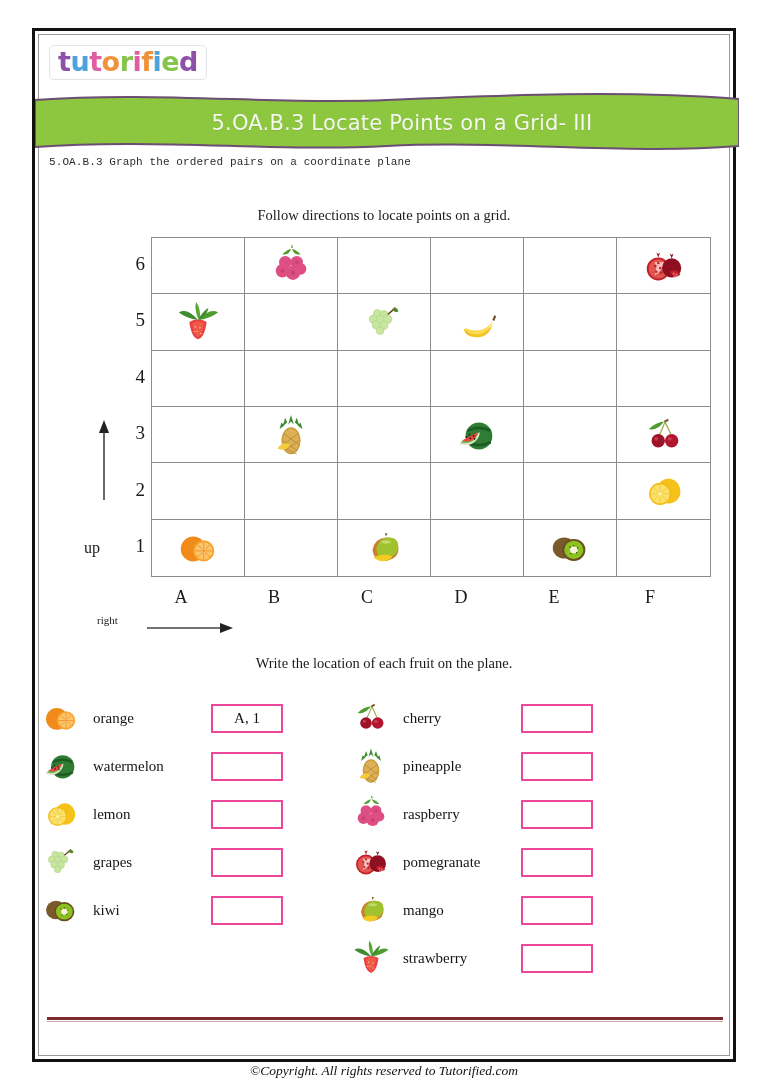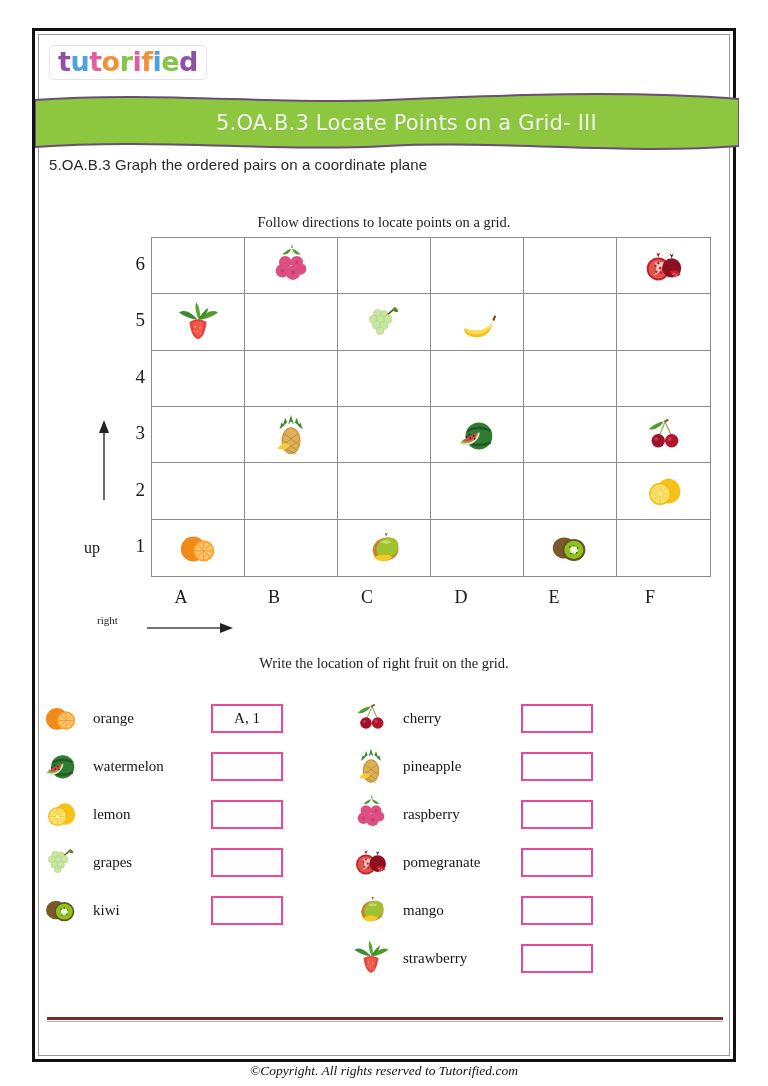--- a/index.html
+++ b/index.html
@@ -22,43 +22,43 @@
     padding:2px 8px 4px 8px;
     background:#fff;border:1px solid #e3e3ea;border-radius:5px;
     font-family:"DejaVu Sans", sans-serif;
     font-weight:bold;font-size:27px;letter-spacing:-0.5px;line-height:1;
     white-space:nowrap;
   }
   .logo span{display:inline-block;}
 
   
   .banner-wrap{
-    position:absolute;left:0;top:62px;width:100%;height:60px;padding-left:9px;
+    position:absolute;left:0;top:62px;width:100%;height:60px;
   }
   .banner-wrap svg{position:absolute;left:0;top:0;}
   .banner-title{
     position:absolute;left:0;top:0;width:100%;height:60px;
     display:flex;align-items:center;justify-content:center;
     color:#f4f7ef;font-family:"DejaVu Sans", sans-serif;
     font-size:21px;font-weight:normal;letter-spacing:0.2px;
     padding-left:36px;box-sizing:border-box;
     text-shadow:0 1px 0 rgba(0,0,0,.08);
   }
 
   .subtitle{
     position:absolute;left:14px;top:125px;
-    font-size:15px;color:#2b2b2b;font-family:Liberation Sans, sans-serif;
+    font-size:11px;color:#2b2b2b;font-family:Liberation Mono, monospace;
     letter-spacing:.1px;
   }
 
   .instr{
     position:absolute;width:100%;text-align:center;
     font-size:14.5px;color:#1a1a1a;
   }
-  .instr-1{top:183px;}
+  .instr-1{top:176px;}
   .instr-2{top:624px;}
 
   
   .grid{
     position:absolute;left:116px;top:206px;
     width:560px;height:340px;
     border:1px solid #8c8c8c;box-sizing:border-box;
     display:grid;grid-template-columns:repeat(6,1fr);grid-template-rows:repeat(6,1fr);
   }
   .cell{
@@ -398,21 +398,21 @@
   <div class="xlab" style="left:396px">D</div>
   <div class="xlab" style="left:489px">E</div>
   <div class="xlab" style="left:585px">F</div>
 
   <div class="right-word">right</div>
   <svg class="right-arrow" width="86" height="14" viewBox="0 0 86 14">
     <line x1="0" y1="7" x2="76" y2="7" stroke="#444" stroke-width="1.6"></line>
     <polygon points="86,7 73,12 73,2" fill="#222"></polygon>
   </svg>
 
-  <div class="instr instr-2">Write the location of right fruit on the grid.</div>
+  <div class="instr instr-2">Write the location of each fruit on the plane.</div>
 
   <div class="ans">
     <div class="col" id="col-left">
         <div class="row">
           <div class="ficon">
             <svg width="40" height="40" viewBox="0 0 48 48" xmlns="http://www.w3.org/2000/svg">
               <circle cx="19" cy="25" r="13" fill="#f08a18"></circle>
               <circle cx="30" cy="27" r="11" fill="#f9a531"></circle>
               <circle cx="30" cy="27" r="9" fill="#fbc56a"></circle>
               <circle cx="30" cy="27" r="2.4" fill="#fde3ad"></circle>

